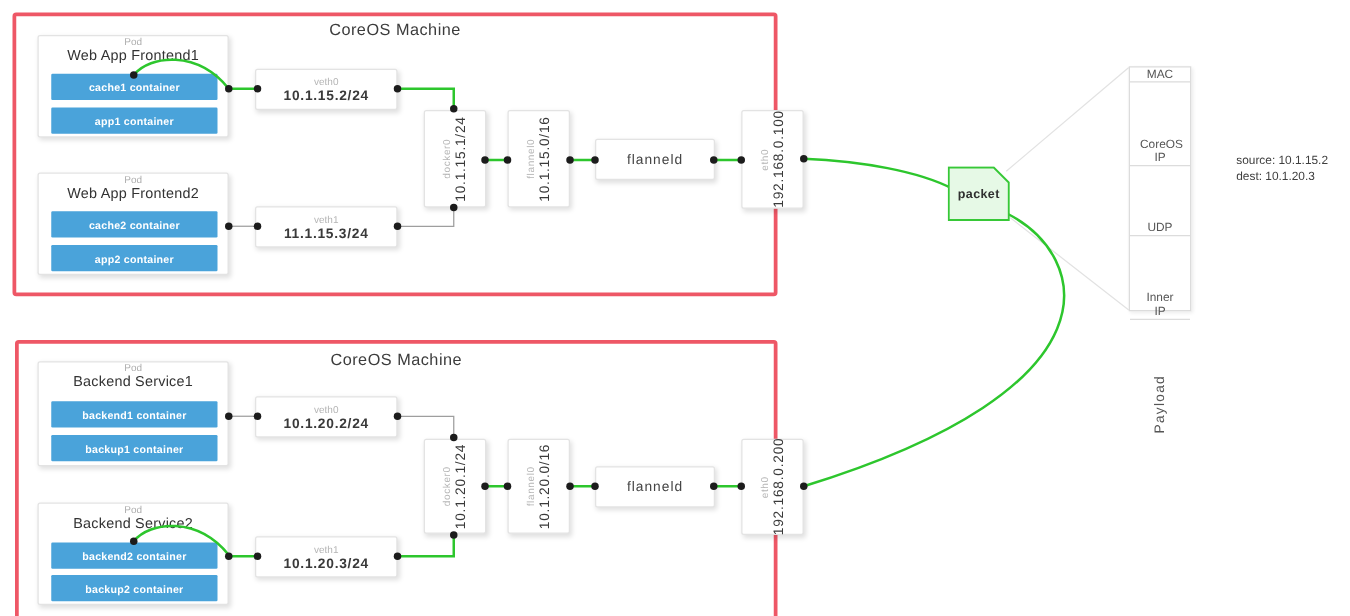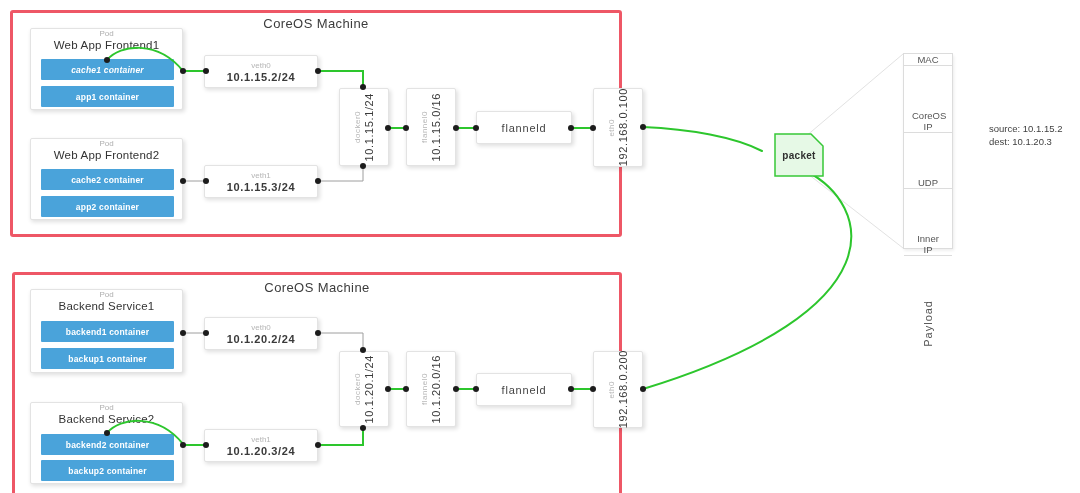--- a/index.html
+++ b/index.html
@@ -27,21 +27,21 @@
   
   .vbox{display:flex;align-items:center;justify-content:center;gap:1px;}
   .vert{writing-mode:vertical-rl;transform:rotate(180deg);}
   .v-small{font-size:8px;color:#b5b5b5;letter-spacing:.5px;}
   .v-ip{font-size:11px;color:#3a3a3a;font-weight:500;letter-spacing:.6px;}
   
   .daemon-box{display:flex;align-items:center;justify-content:center;font-size:11px;color:#444;letter-spacing:.8px;}
   
   #wires{position:absolute;left:0;top:0;z-index:3;pointer-events:none;}
   
-  .packet-node{position:absolute;left:774px;top:133px;width:50px;height:44px;z-index:4;}
+  .packet-node{position:absolute;left:758px;top:133px;width:50px;height:44px;z-index:4;}
   .packet-node .lbl{position:absolute;left:0;top:0;width:100%;height:100%;display:flex;align-items:center;
         justify-content:center;font-size:10px;font-weight:bold;color:#2f2f2f;letter-spacing:.3px;}
   
   .stack{position:absolute;left:903px;top:53px;width:50px;height:196px;background:#fff;
          border:1px solid #dcdcdc;box-sizing:border-box;z-index:2;box-shadow:1px 1.5px 3px rgba(0,0,0,.08);
          display:flex;flex-direction:column;gap:44px;}
   .pkt-cell{border-bottom:1px solid #dcdcdc;display:flex;align-items:center;justify-content:center;
             text-align:center;font-size:9.5px;color:#555;line-height:11px;}
   .pkt-cell.wrap span{display:block;max-width:32px;}
   .pkt-cell:last-child{border-bottom:none;}
@@ -56,37 +56,37 @@
 <div id="canvas">
 
   <div class="machine" style="left:10px;top:10px;width:612px;height:227px;"></div>
   <div class="machine" style="left:12px;top:272px;width:610px;height:230px;"></div>
   <div class="machine-title" style="left:10px;top:16px;width:612px;">CoreOS Machine</div>
   <div class="machine-title" style="left:12px;top:280px;width:610px;">CoreOS Machine</div>
 
   <div class="box pod-box" style="left:30px;top:28px;width:153px;height:82px;">
     <div class="pod-type">Pod</div>
     <div class="pod-name">Web App Frontend1</div>
-    <div class="chip" style="top:30px;font-style:italic;">cache1 container</div>
+    <div class="chip" style="top:30px;">cache1 container</div>
     <div class="chip" style="top:57px;">app1 container</div>
   </div>
   <div class="box pod-box" style="left:30px;top:138px;width:153px;height:82px;">
     <div class="pod-type">Pod</div>
     <div class="pod-name">Web App Frontend2</div>
     <div class="chip" style="top:30px;">cache2 container</div>
     <div class="chip" style="top:57px;">app2 container</div>
   </div>
 
   <div class="box veth-box" style="left:204px;top:55px;width:114px;height:33px;">
     <div class="small-label">veth0</div>
     <div class="ip-label">10.1.15.2/24</div>
   </div>
   <div class="box veth-box" style="left:204px;top:165px;width:114px;height:33px;">
     <div class="small-label">veth1</div>
-    <div class="ip-label">10.1.15.3/24</div>
+    <div class="ip-label">11.1.15.3/24</div>
   </div>
   <div class="box vbox" style="left:339px;top:88px;width:50px;height:78px;">
     <span class="vert v-small">docker0</span>
     <span class="vert v-ip">10.1.15.1/24</span>
   </div>
   <div class="box vbox" style="left:406px;top:88px;width:50px;height:78px;">
     <span class="vert v-small">flannel0</span>
     <span class="vert v-ip">10.1.15.0/16</span>
   </div>
   <div class="box daemon-box" style="left:476px;top:111px;width:96px;height:33px;">flanneld</div>

